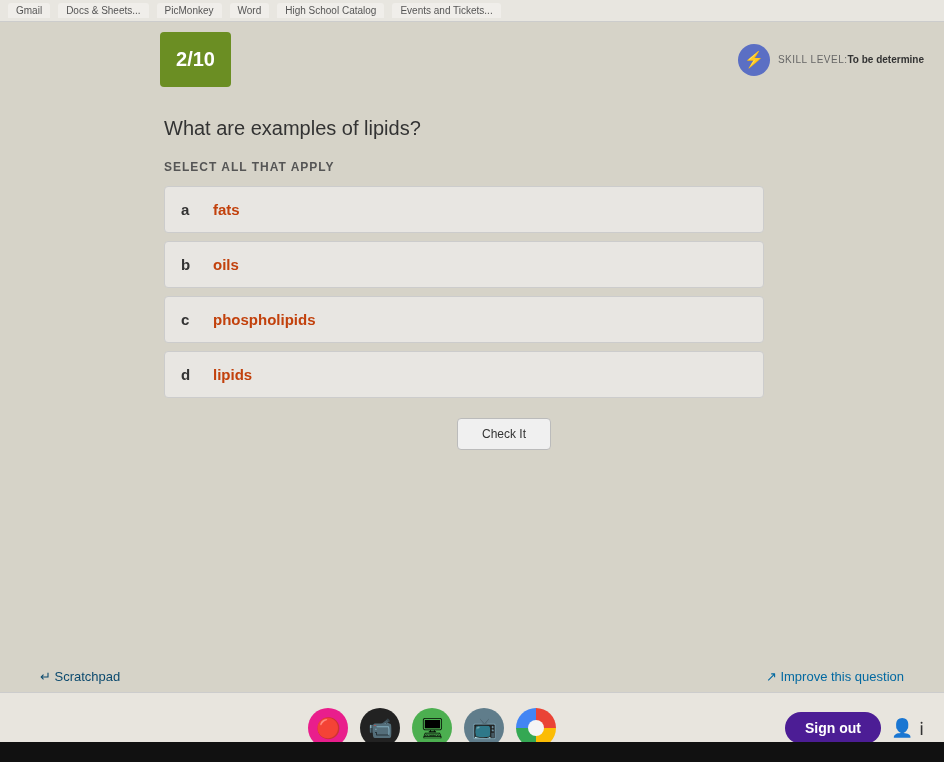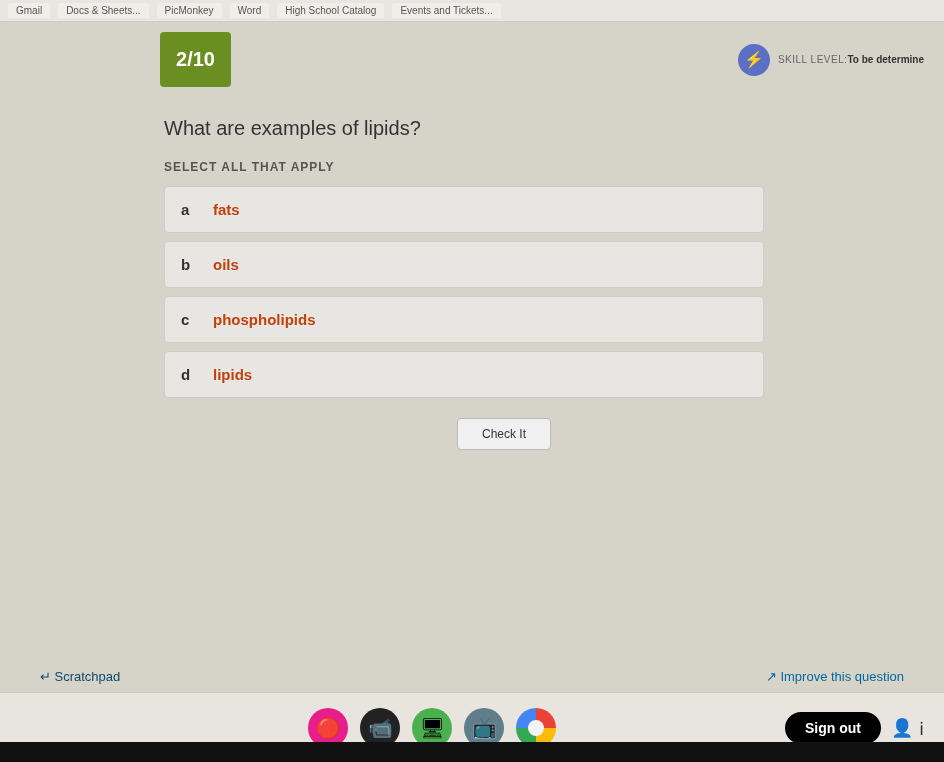--- a/index.html
+++ b/index.html
@@ -278,21 +278,21 @@
       background: #f5f5f5;
     }
 
     .taskbar-right {
       display: flex;
       align-items: center;
       gap: 10px;
     }
 
     .sign-out-btn {
-      background: #000000;
+      background: #4c1d95;
       color: white;
       border: none;
       border-radius: 20px;
       padding: 8px 20px;
       font-size: 14px;
       font-weight: bold;
       cursor: pointer;
     }
 
     .taskbar-user-icons {

